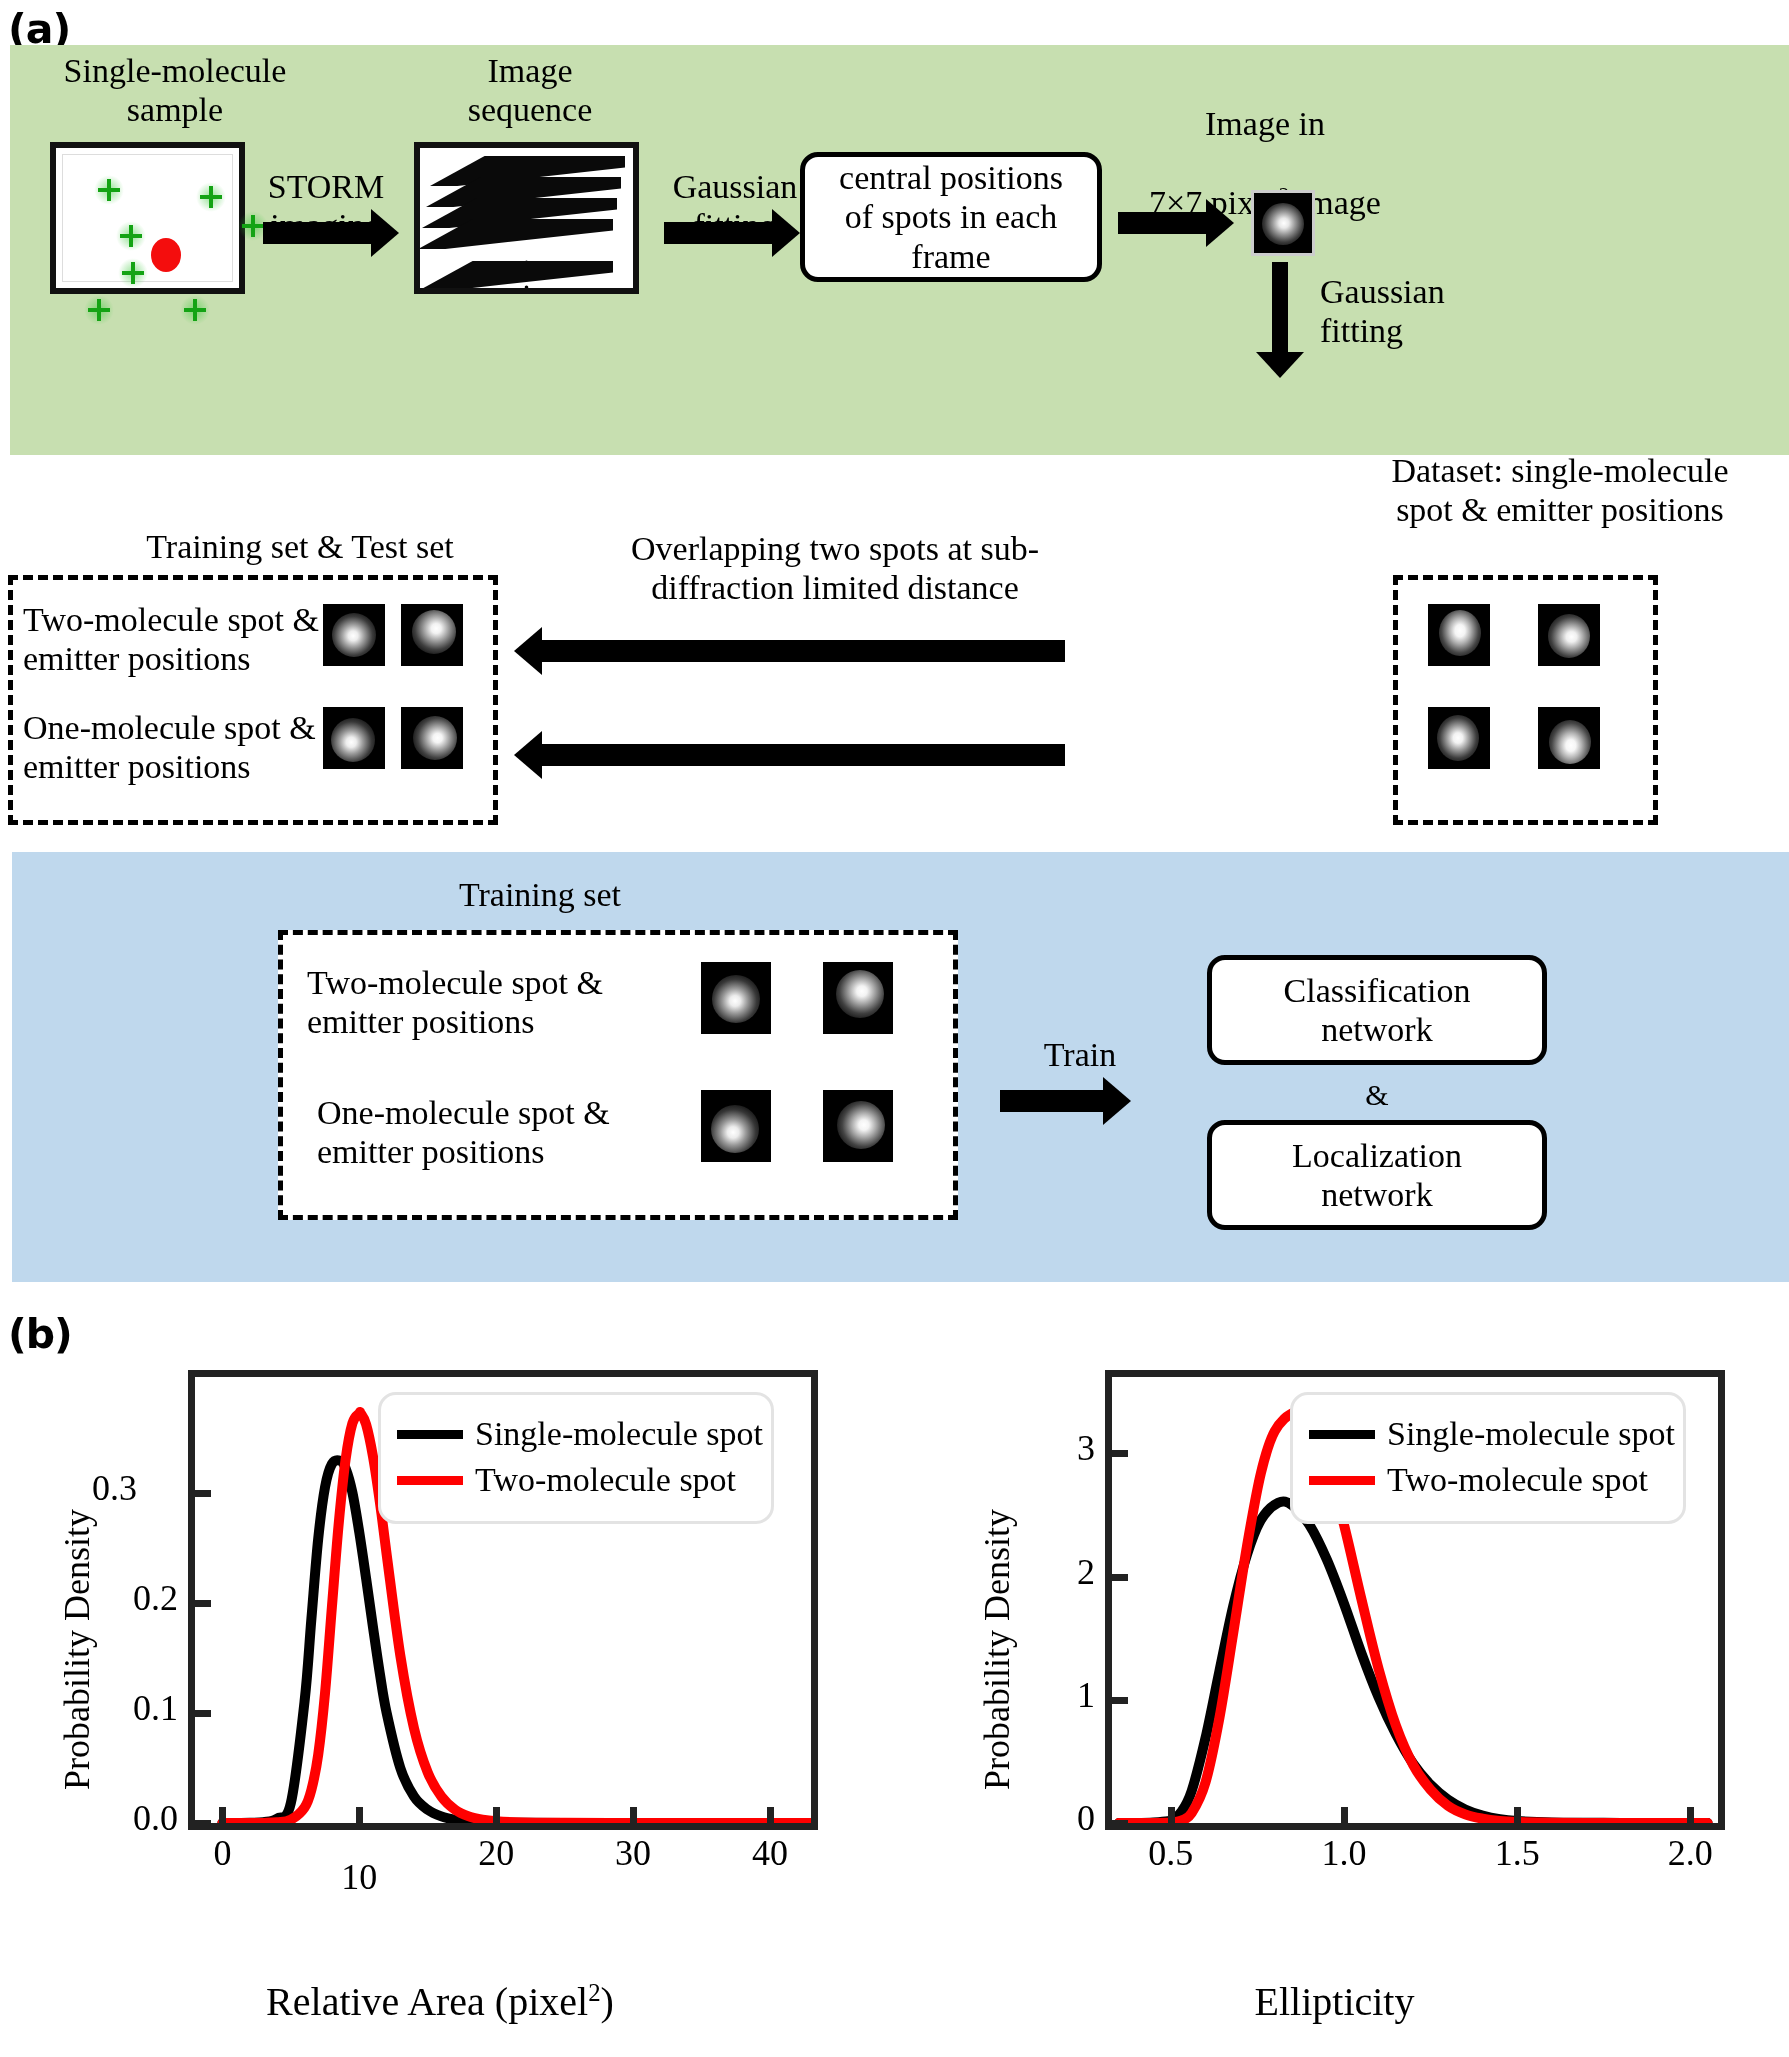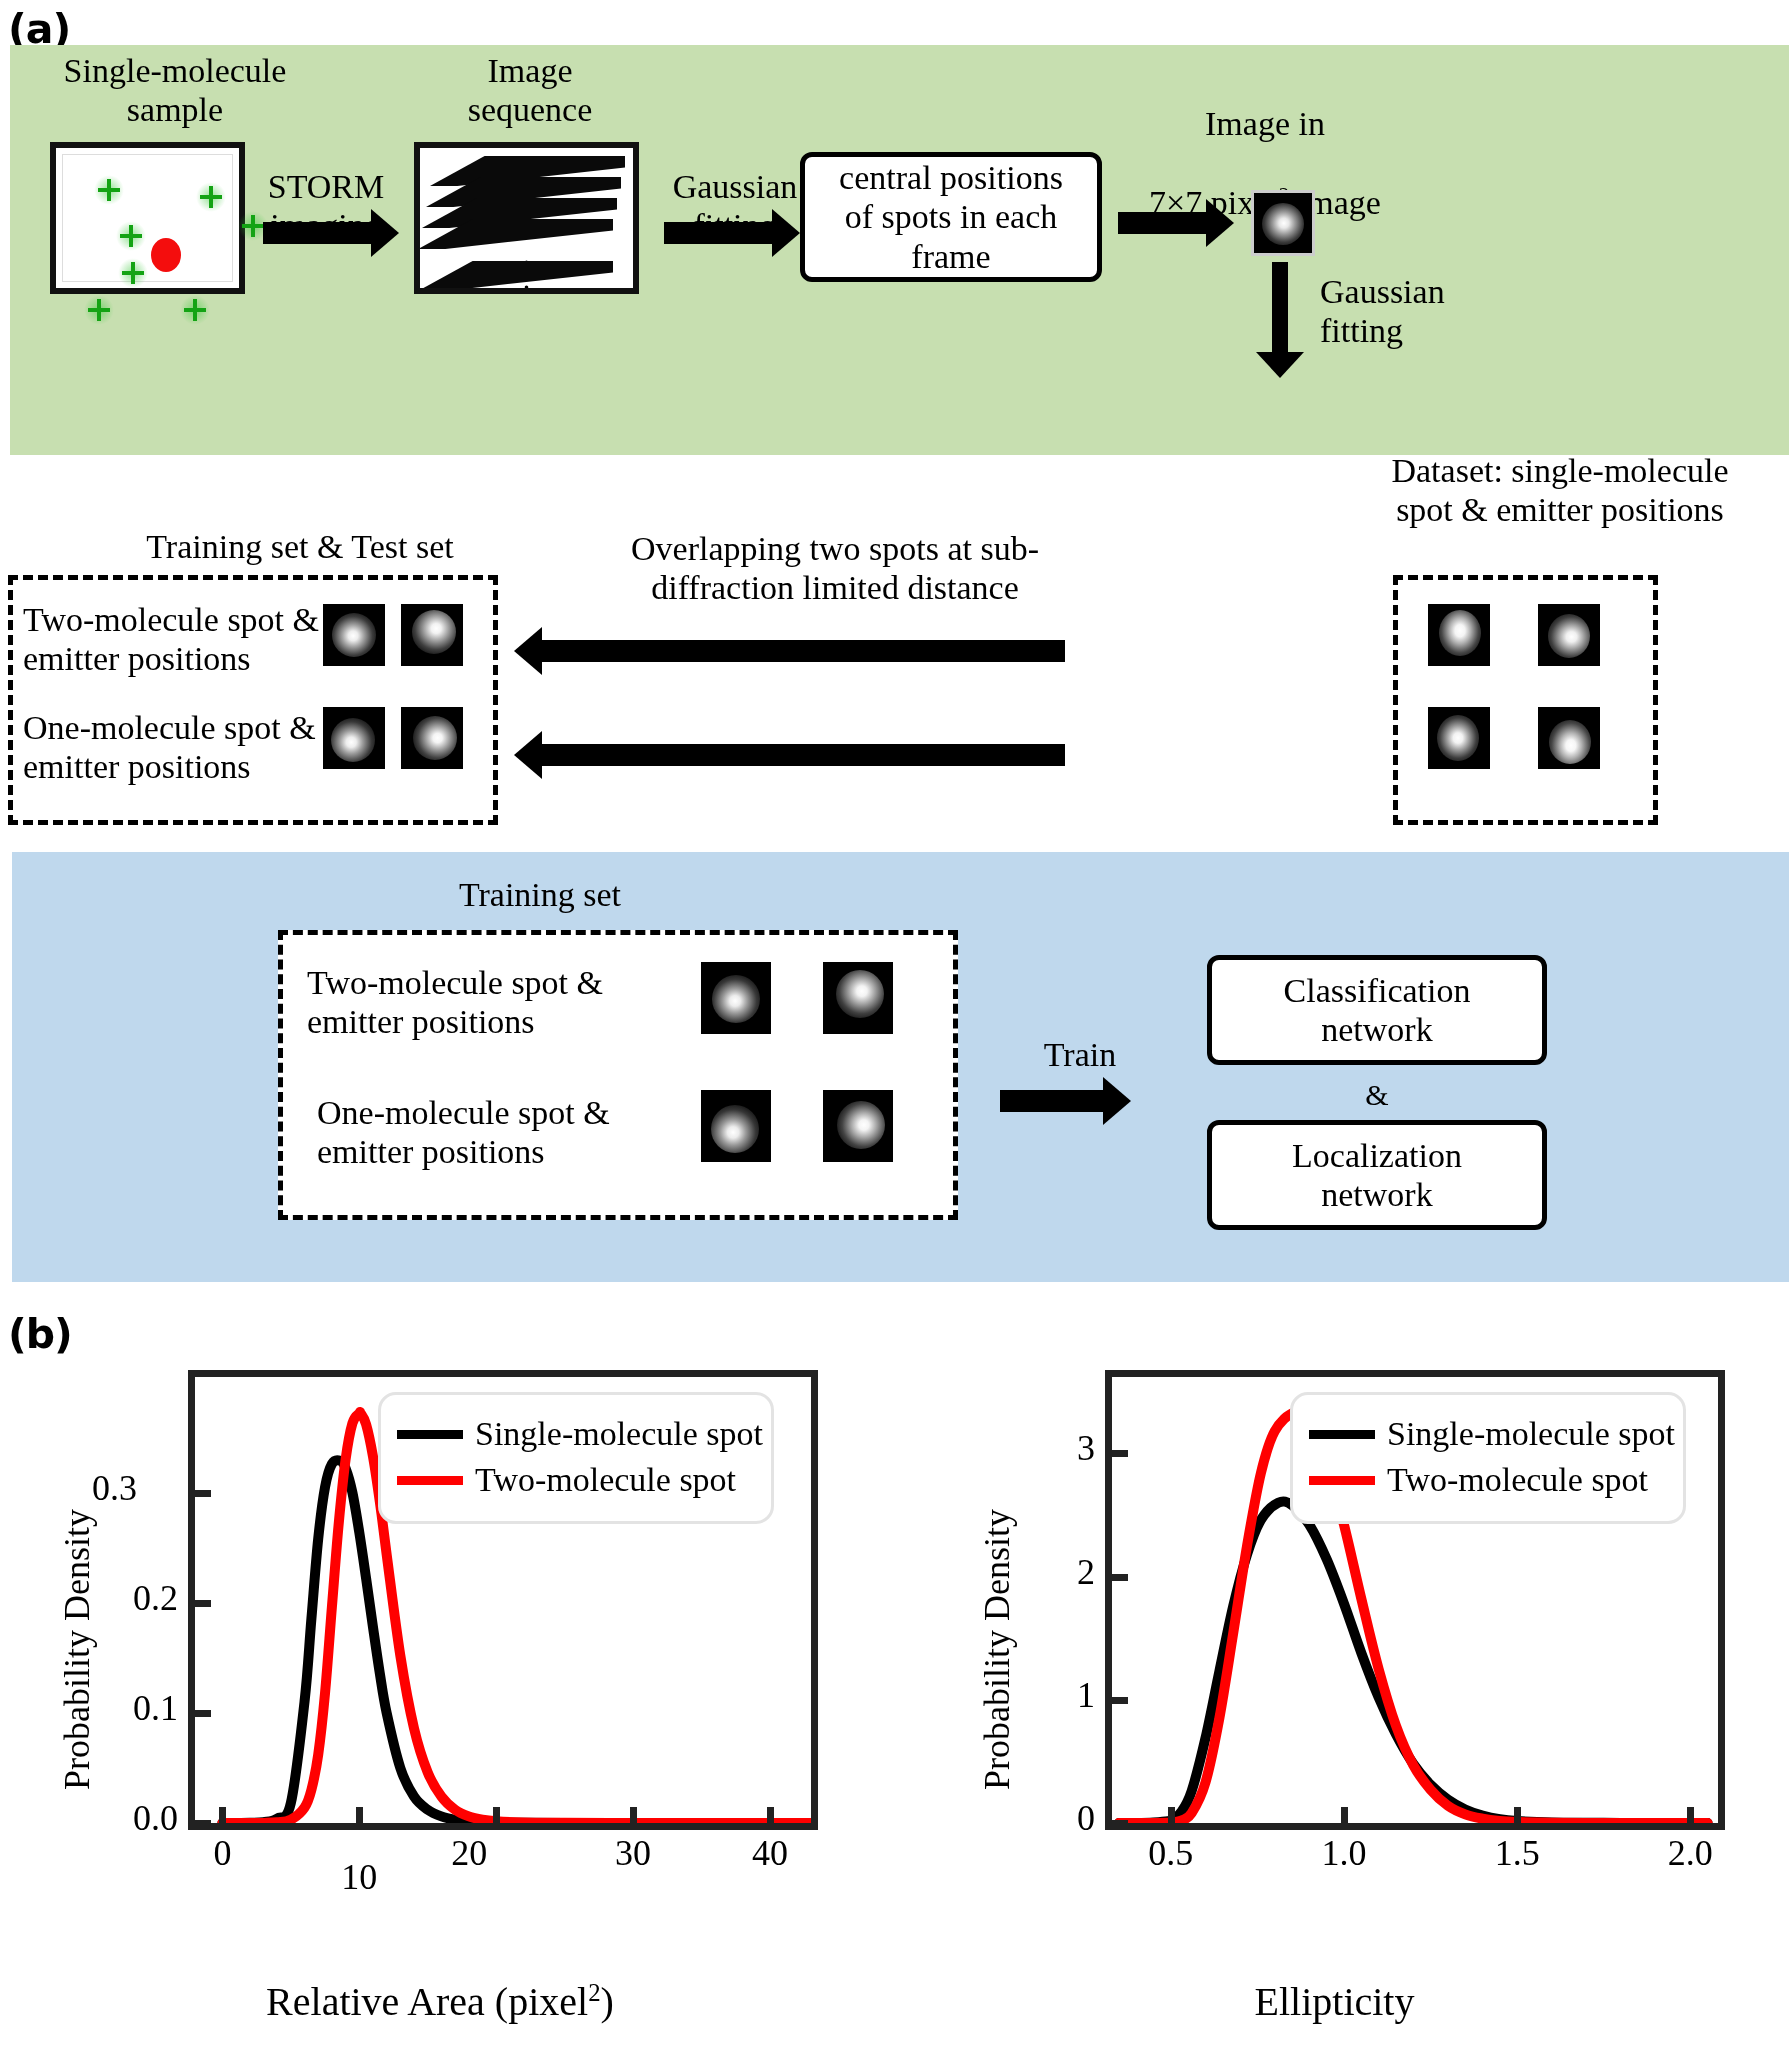--- a/index.html
+++ b/index.html
@@ -26,21 +26,21 @@
   .arrow-l{position:absolute;height:22px;background:#000;}
   .arrow-l:after{content:"";position:absolute;left:-26px;top:-13px;
       border-top:24px solid transparent;border-bottom:24px solid transparent;
       border-right:28px solid #000;}
   .arrow-d{position:absolute;width:16px;background:#000;}
   .arrow-d:after{content:"";position:absolute;left:-16px;bottom:-24px;
       border-left:24px solid transparent;border-right:24px solid transparent;
       border-top:26px solid #000;}
 
   
-  .rbox{position:absolute;background:#fff;border:5px solid #000;border-radius:12px;
+  .rbox{position:absolute;background:#fff;border:5px solid #000;border-radius:18px;
         display:flex;align-items:center;justify-content:center;text-align:center;
         font-size:34px;line-height:1.15;white-space:pre-line;box-sizing:border-box;}
   .dbox{position:absolute;background:#fff;border:5px dashed #000;box-sizing:border-box;}
 
   
   .sample{position:absolute;background:#fff;border:6px solid #111;box-sizing:border-box;}
   .sample .inner{position:absolute;inset:6px;background:#fff;border:1px solid #ddd;}
   .cross{position:absolute;width:30px;height:30px;
          background:radial-gradient(circle,rgba(60,200,60,.55) 0%,rgba(60,200,60,.20) 45%,rgba(60,200,60,0) 70%);}
   .cross:before,.cross:after{content:"";position:absolute;background:#14a314;}
@@ -237,21 +237,21 @@
       <div class="tick" style="left: 92px; top: 206.753px; width: 86px; text-align: right;">0.2</div>
       <div style="position: absolute; background: rgb(34, 34, 34); width: 16px; height: 7px; left: 195px; top: 229.753px;"></div>
       <div class="tick" style="left: 92px; top: 96.6296px; width: 86px; text-align: left;">0.3</div>
       <div style="position: absolute; background: rgb(34, 34, 34); width: 16px; height: 7px; left: 195px; top: 119.63px;"></div>
     </div>
   <div id="xt0">
       <div class="tick" style="left: 177.378px; top: 462px; width: 90px; text-align: center;">0</div>
       <div style="position: absolute; background: rgb(34, 34, 34); width: 7px; height: 16px; left: 219.378px; top: 437px;"></div>
       <div class="tick" style="left: 314.267px; top: 462px; width: 90px; text-align: center; margin-top: 24px;">10</div>
       <div style="position: absolute; background: rgb(34, 34, 34); width: 7px; height: 16px; left: 356.267px; top: 437px;"></div>
-      <div class="tick" style="left: 451.156px; top: 462px; width: 90px; text-align: left;">20</div>
+      <div class="tick" style="left: 451.156px; top: 462px; width: 90px; text-align: center;">20</div>
       <div style="position: absolute; background: rgb(34, 34, 34); width: 7px; height: 16px; left: 493.156px; top: 437px;"></div>
       <div class="tick" style="left: 588.044px; top: 462px; width: 90px; text-align: center;">30</div>
       <div style="position: absolute; background: rgb(34, 34, 34); width: 7px; height: 16px; left: 630.044px; top: 437px;"></div>
       <div class="tick" style="left: 724.933px; top: 462px; width: 90px; text-align: center;">40</div>
       <div style="position: absolute; background: rgb(34, 34, 34); width: 7px; height: 16px; left: 766.933px; top: 437px;"></div>
     </div>
 </div>
 
 <div class="chart" style="left:880px;top:1370px;width:909px;height:687px;">
   <div class="plotbox" id="plot1" style="left:225px;top:0px;width:620px;height:460px;">

